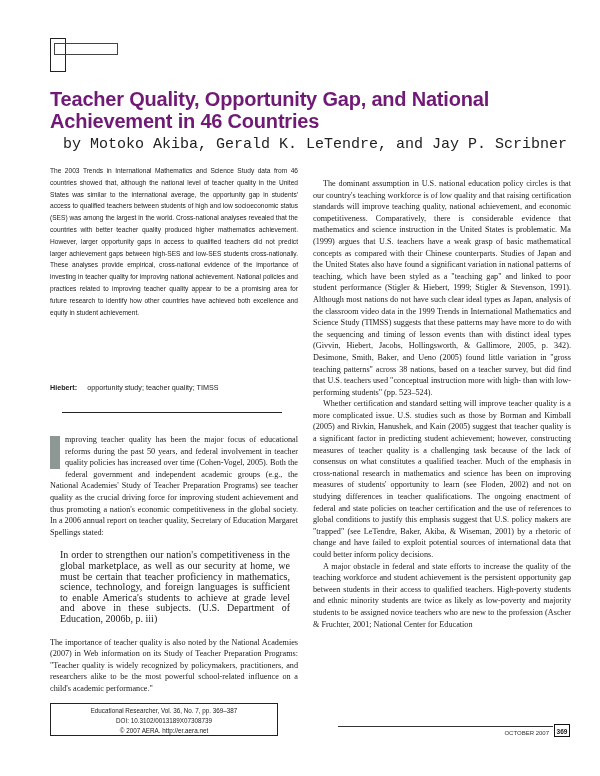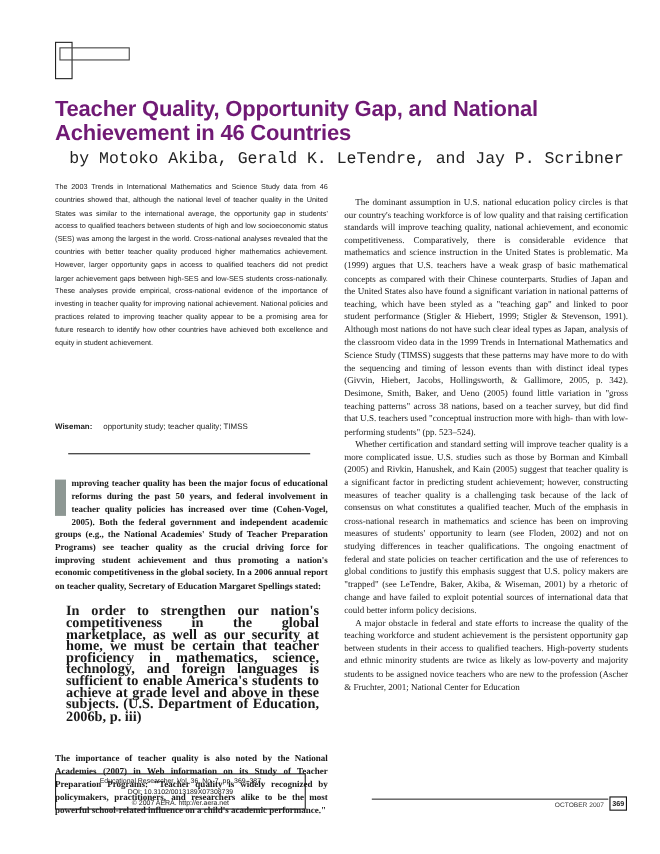--- a/index.html
+++ b/index.html
@@ -7,45 +7,45 @@
     .logo { position: absolute; left: 50px; top: 38px; width: 70px; height: 36px; }
     .logo .v { position: absolute; left: 0; top: 0; width: 14px; height: 32px; border: 1.5px solid #222; }
     .logo .h { position: absolute; left: 4px; top: 5px; width: 62px; height: 10px; border: 1.5px solid #444; }
     .title { position: absolute; left: 50px; top: 88px; width: 520px; font-family: "Liberation Sans", sans-serif; font-weight: bold; font-size: 20px; line-height: 22px; color: #701a75; letter-spacing: -0.2px; }
     .authors { position: absolute; left: 50px; top: 136px; font-family: Liberation Mono, monospace; font-size: 15px; color: #222; margin-left: 13px; }
     .abstract { position: absolute; left: 50px; top: 165px; width: 248px; font-family: "Liberation Sans", sans-serif; font-size: 6.6px; line-height: 11.8px; text-align: justify; color: #222; }
     .keywords { position: absolute; left: 50px; top: 383px; font-family: "Liberation Sans", sans-serif; font-size: 7.2px; color: #222; }
     .keywords b { font-weight: bold; margin-right: 10px; }
     .rule { position: absolute; left: 62px; top: 412px; width: 220px; height: 0; border-top: 1.2px solid #222; }
     .body-col { position: absolute; font-family: "Liberation Serif", serif; font-size: 8.2px; line-height: 11.6px; text-align: justify; color: #1a1a1a; }
-    .left-body { left: 50px; top: 434px; width: 248px; font-weight: bold; }
+    .left-body { left: 50px; top: 434px; width: 248px; }
     .right-body { left: 313px; top: 178px; width: 258px; }
     .dropcap { float: left; width: 10px; height: 33px; background: #8d9793; margin: 2px 5px 0 0; }
     .indent { text-indent: 10px; }
-    .blockquote { font-family: "Liberation Serif", serif; font-size: 13px; line-height: 10.6px; text-align: justify; margin: 12px 8px 28px 10px; }
+    .blockquote { font-family: "Liberation Serif", serif; font-size: 10px; line-height: 10.6px; text-align: justify; margin: 12px 8px 12px 10px; }
     p { margin: 0; }
     .footer-box { position: absolute; left: 50px; top: 703px; width: 228px; height: 33px; border: 1.2px solid #222; font-family: "Liberation Sans", sans-serif; font-size: 6.3px; line-height: 10px; text-align: center; padding-top: 2px; box-sizing: border-box; color: #222; }
     .page-footer { position: absolute; left: 338px; top: 726px; width: 215px; height: 12px; border-top: 1px solid #333; font-family: "Liberation Sans", sans-serif; font-size: 6px; color: #333; text-align: right; line-height: 12px; padding-right: 4px; box-sizing: border-box; }
     .page-num { position: absolute; left: 554px; top: 724px; width: 16px; height: 13px; border: 1.5px solid #111; font-family: "Liberation Sans", sans-serif; font-size: 6.5px; font-weight: bold; text-align: center; line-height: 13px; box-sizing: border-box; }
   </style>
 </head>
 <body>
 
 <div class="logo">
   <div class="v"></div>
   <div class="h"></div>
 </div>
 
 <div class="title">Teacher Quality, Opportunity Gap, and National Achievement in 46 Countries</div>
 <div class="authors">by Motoko Akiba, Gerald K. LeTendre, and Jay P. Scribner</div>
 
 <div class="abstract">The 2003 Trends in International Mathematics and Science Study data from 46 countries showed that, although the national level of teacher quality in the United States was similar to the international average, the opportunity gap in students' access to qualified teachers between students of high and low socioeconomic status (SES) was among the largest in the world. Cross-national analyses revealed that the countries with better teacher quality produced higher mathematics achievement. However, larger opportunity gaps in access to qualified teachers did not predict larger achievement gaps between high-SES and low-SES students cross-nationally. These analyses provide empirical, cross-national evidence of the importance of investing in teacher quality for improving national achievement. National policies and practices related to improving teacher quality appear to be a promising area for future research to identify how other countries have achieved both excellence and equity in student achievement.</div>
 
 <div class="keywords">
-  <b>Wiseman:</b><span>opportunity study; teacher quality; TIMSS</span>
+  <b>Hiebert:</b><span>opportunity study; teacher quality; TIMSS</span>
 </div>
 
 <div class="rule"></div>
 
 <div class="body-col left-body">
   <p><span class="dropcap"></span><span>mproving teacher quality has been the major focus of educational reforms during the past 50 years, and federal involvement in teacher quality policies has increased over time (Cohen-Vogel, 2005). Both the federal government and independent academic groups (e.g., the National Academies' Study of Teacher Preparation Programs) see teacher quality as the crucial driving force for improving student achievement and thus promoting a nation's economic competitiveness in the global society. In a 2006 annual report on teacher quality, Secretary of Education Margaret Spellings stated:</span></p>
   <p class="blockquote">In order to strengthen our nation's competitiveness in the global marketplace, as well as our security at home, we must be certain that teacher proficiency in mathematics, science, technology, and foreign languages is sufficient to enable America's students to achieve at grade level and above in these subjects. (U.S. Department of Education, 2006b, p. iii)</p>
   <p>The importance of teacher quality is also noted by the National Academies (2007) in Web information on its Study of Teacher Preparation Programs: "Teacher quality is widely recognized by policymakers, practitioners, and researchers alike to be the most powerful school-related influence on a child's academic performance."</p>
 </div>
 

